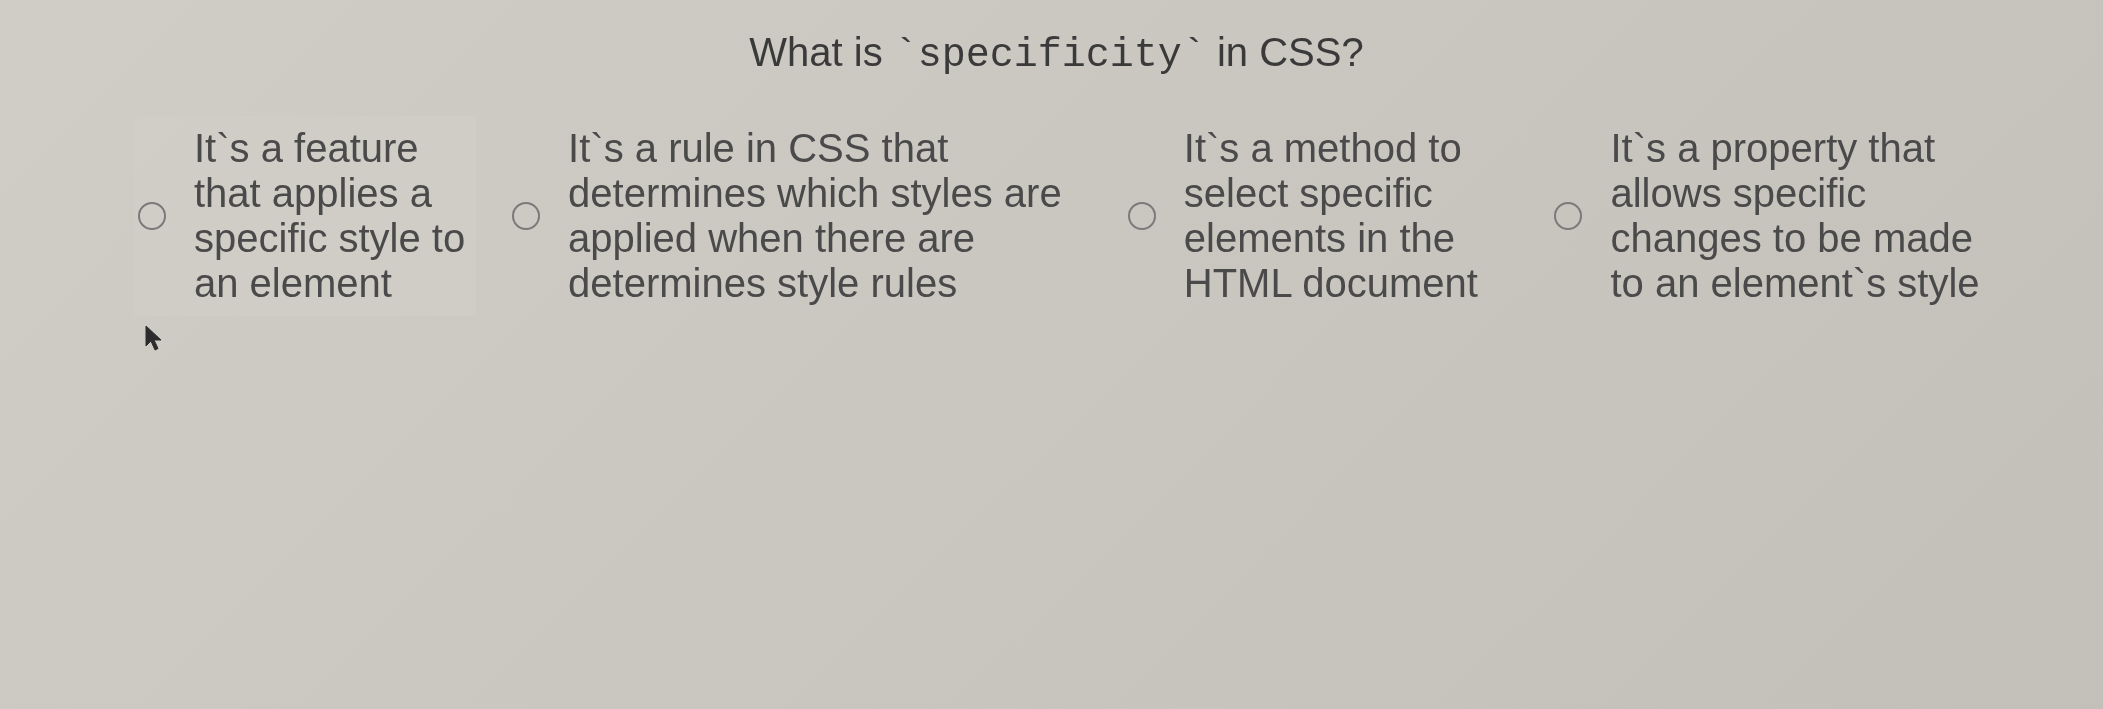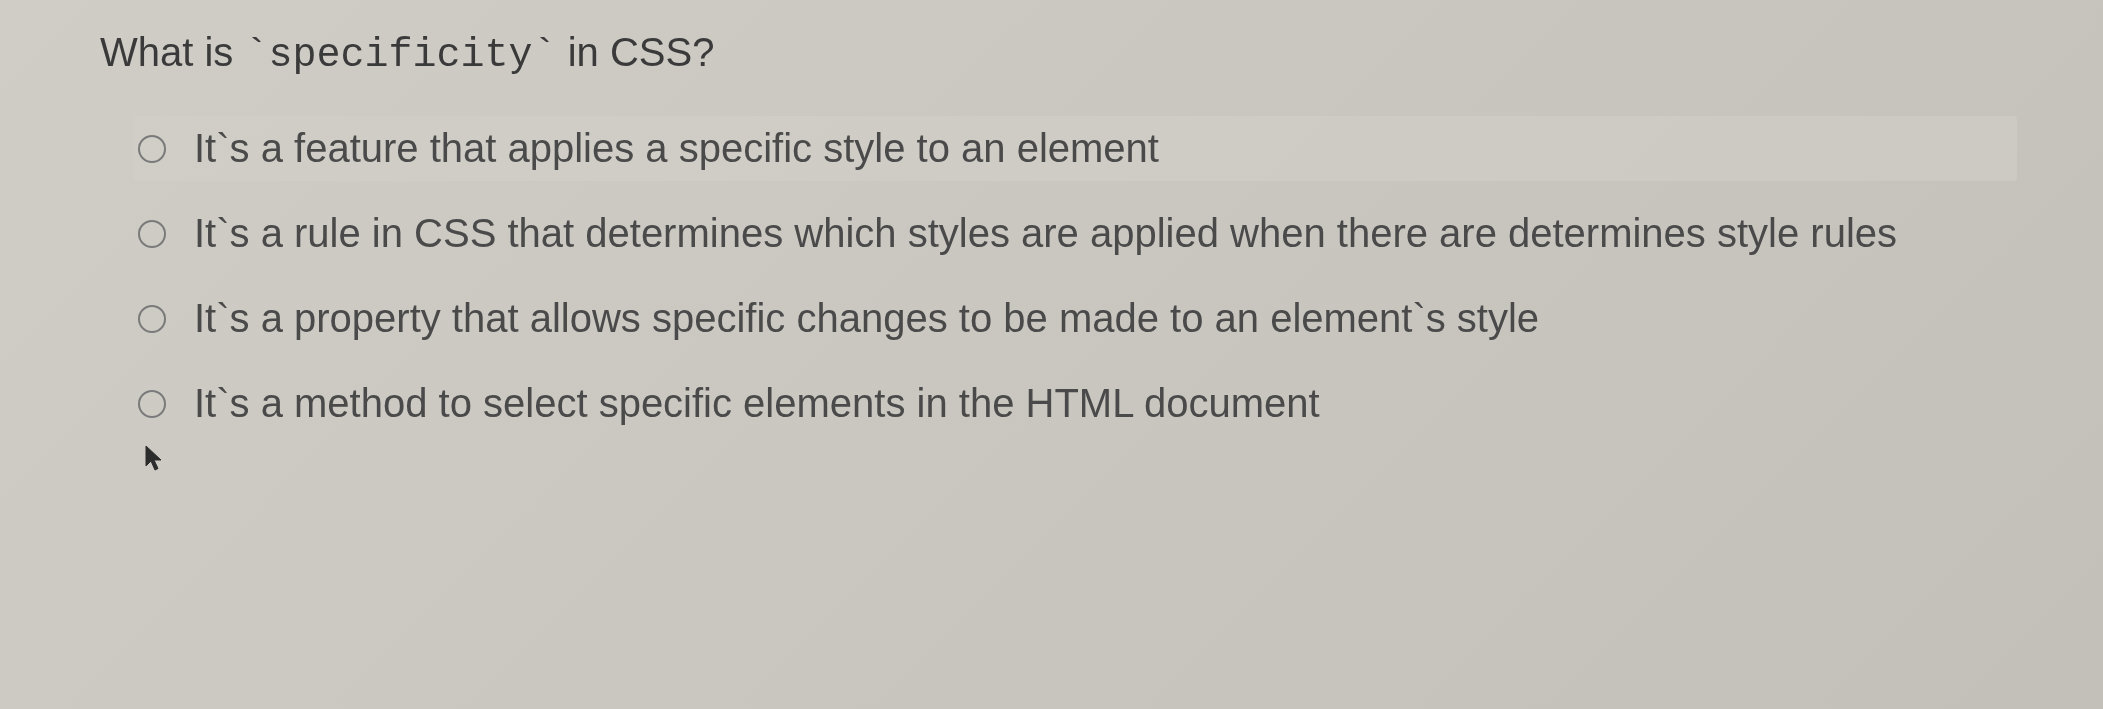--- a/index.html
+++ b/index.html
@@ -8,27 +8,27 @@
       background: #cbc8c2;
       background-image: linear-gradient(135deg, #d0cdc7 0%, #c3c0ba 100%);
       padding: 30px 90px 40px 100px;
       color: #3f3f3f;
       min-height: 709px;
     }
     .question {
       font-size: 40px;
       margin-bottom: 48px;
       color: #3a3a3a;
+      text-align: center;
     }
     .question code {
       font-family: "Courier New", monospace;
     }
     .options {
       display: flex;
-      flex-direction: column;
       gap: 40px;
       padding-left: 38px;
     }
     .option {
       display: flex;
       align-items: center;
       gap: 28px;
       cursor: pointer;
     }
     .option.highlight {
@@ -74,26 +74,26 @@
     <span class="option-label">It`s a feature that applies a specific style to an element</span>
   </label>
 
   <label class="option">
     <span class="radio"></span>
     <span class="option-label">It`s a rule in CSS that determines which styles are applied when there are determines style rules</span>
   </label>
 
   <label class="option">
     <span class="radio"></span>
-    <span class="option-label">It`s a property that allows specific changes to be made to an element`s style</span>
+    <span class="option-label">It`s a method to select specific elements in the HTML document</span>
   </label>
 
   <label class="option">
     <span class="radio"></span>
-    <span class="option-label">It`s a method to select specific elements in the HTML document</span>
+    <span class="option-label">It`s a property that allows specific changes to be made to an element`s style</span>
   </label>
 
 </div>
 
 <div class="cursor">
   <svg width="20" height="28" viewBox="0 0 20 28">
     <path d="M2 2 L2 22 L7 17 L11 26 L14 24.5 L10 16 L17 16 Z" fill="#2c2c2c" stroke="#2c2c2c" stroke-width="1"></path>
   </svg>
 </div>
 

